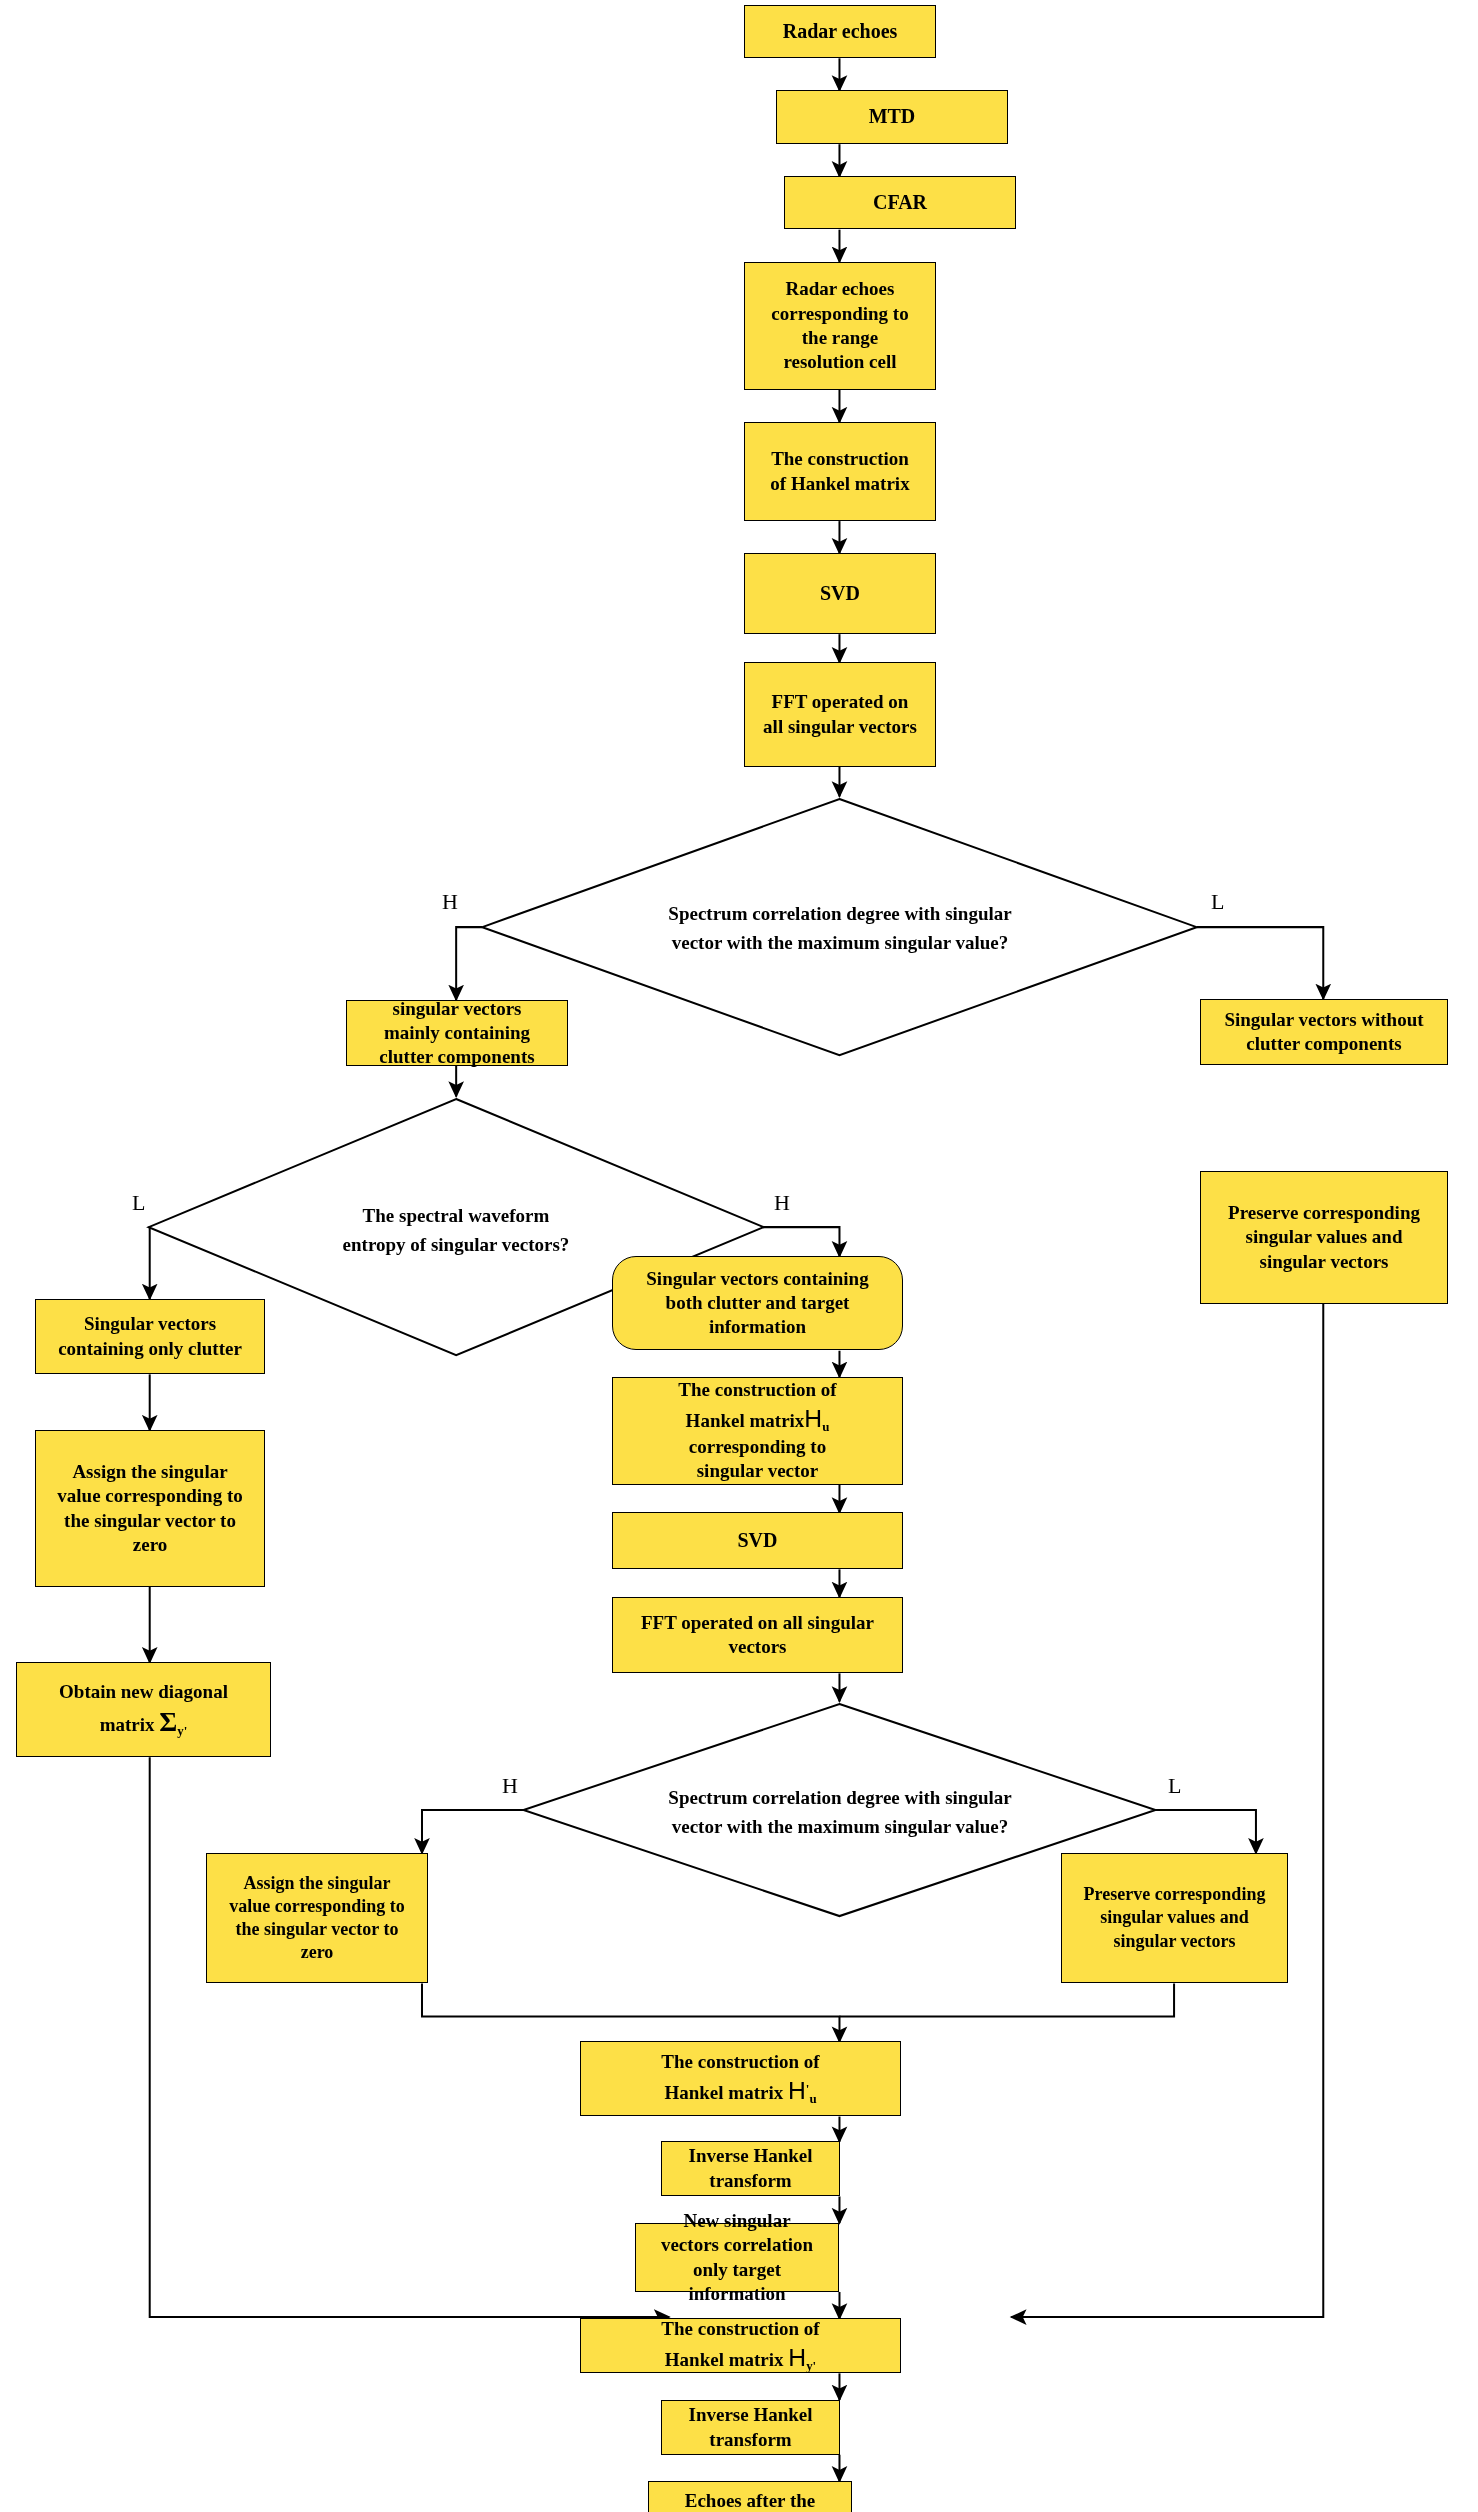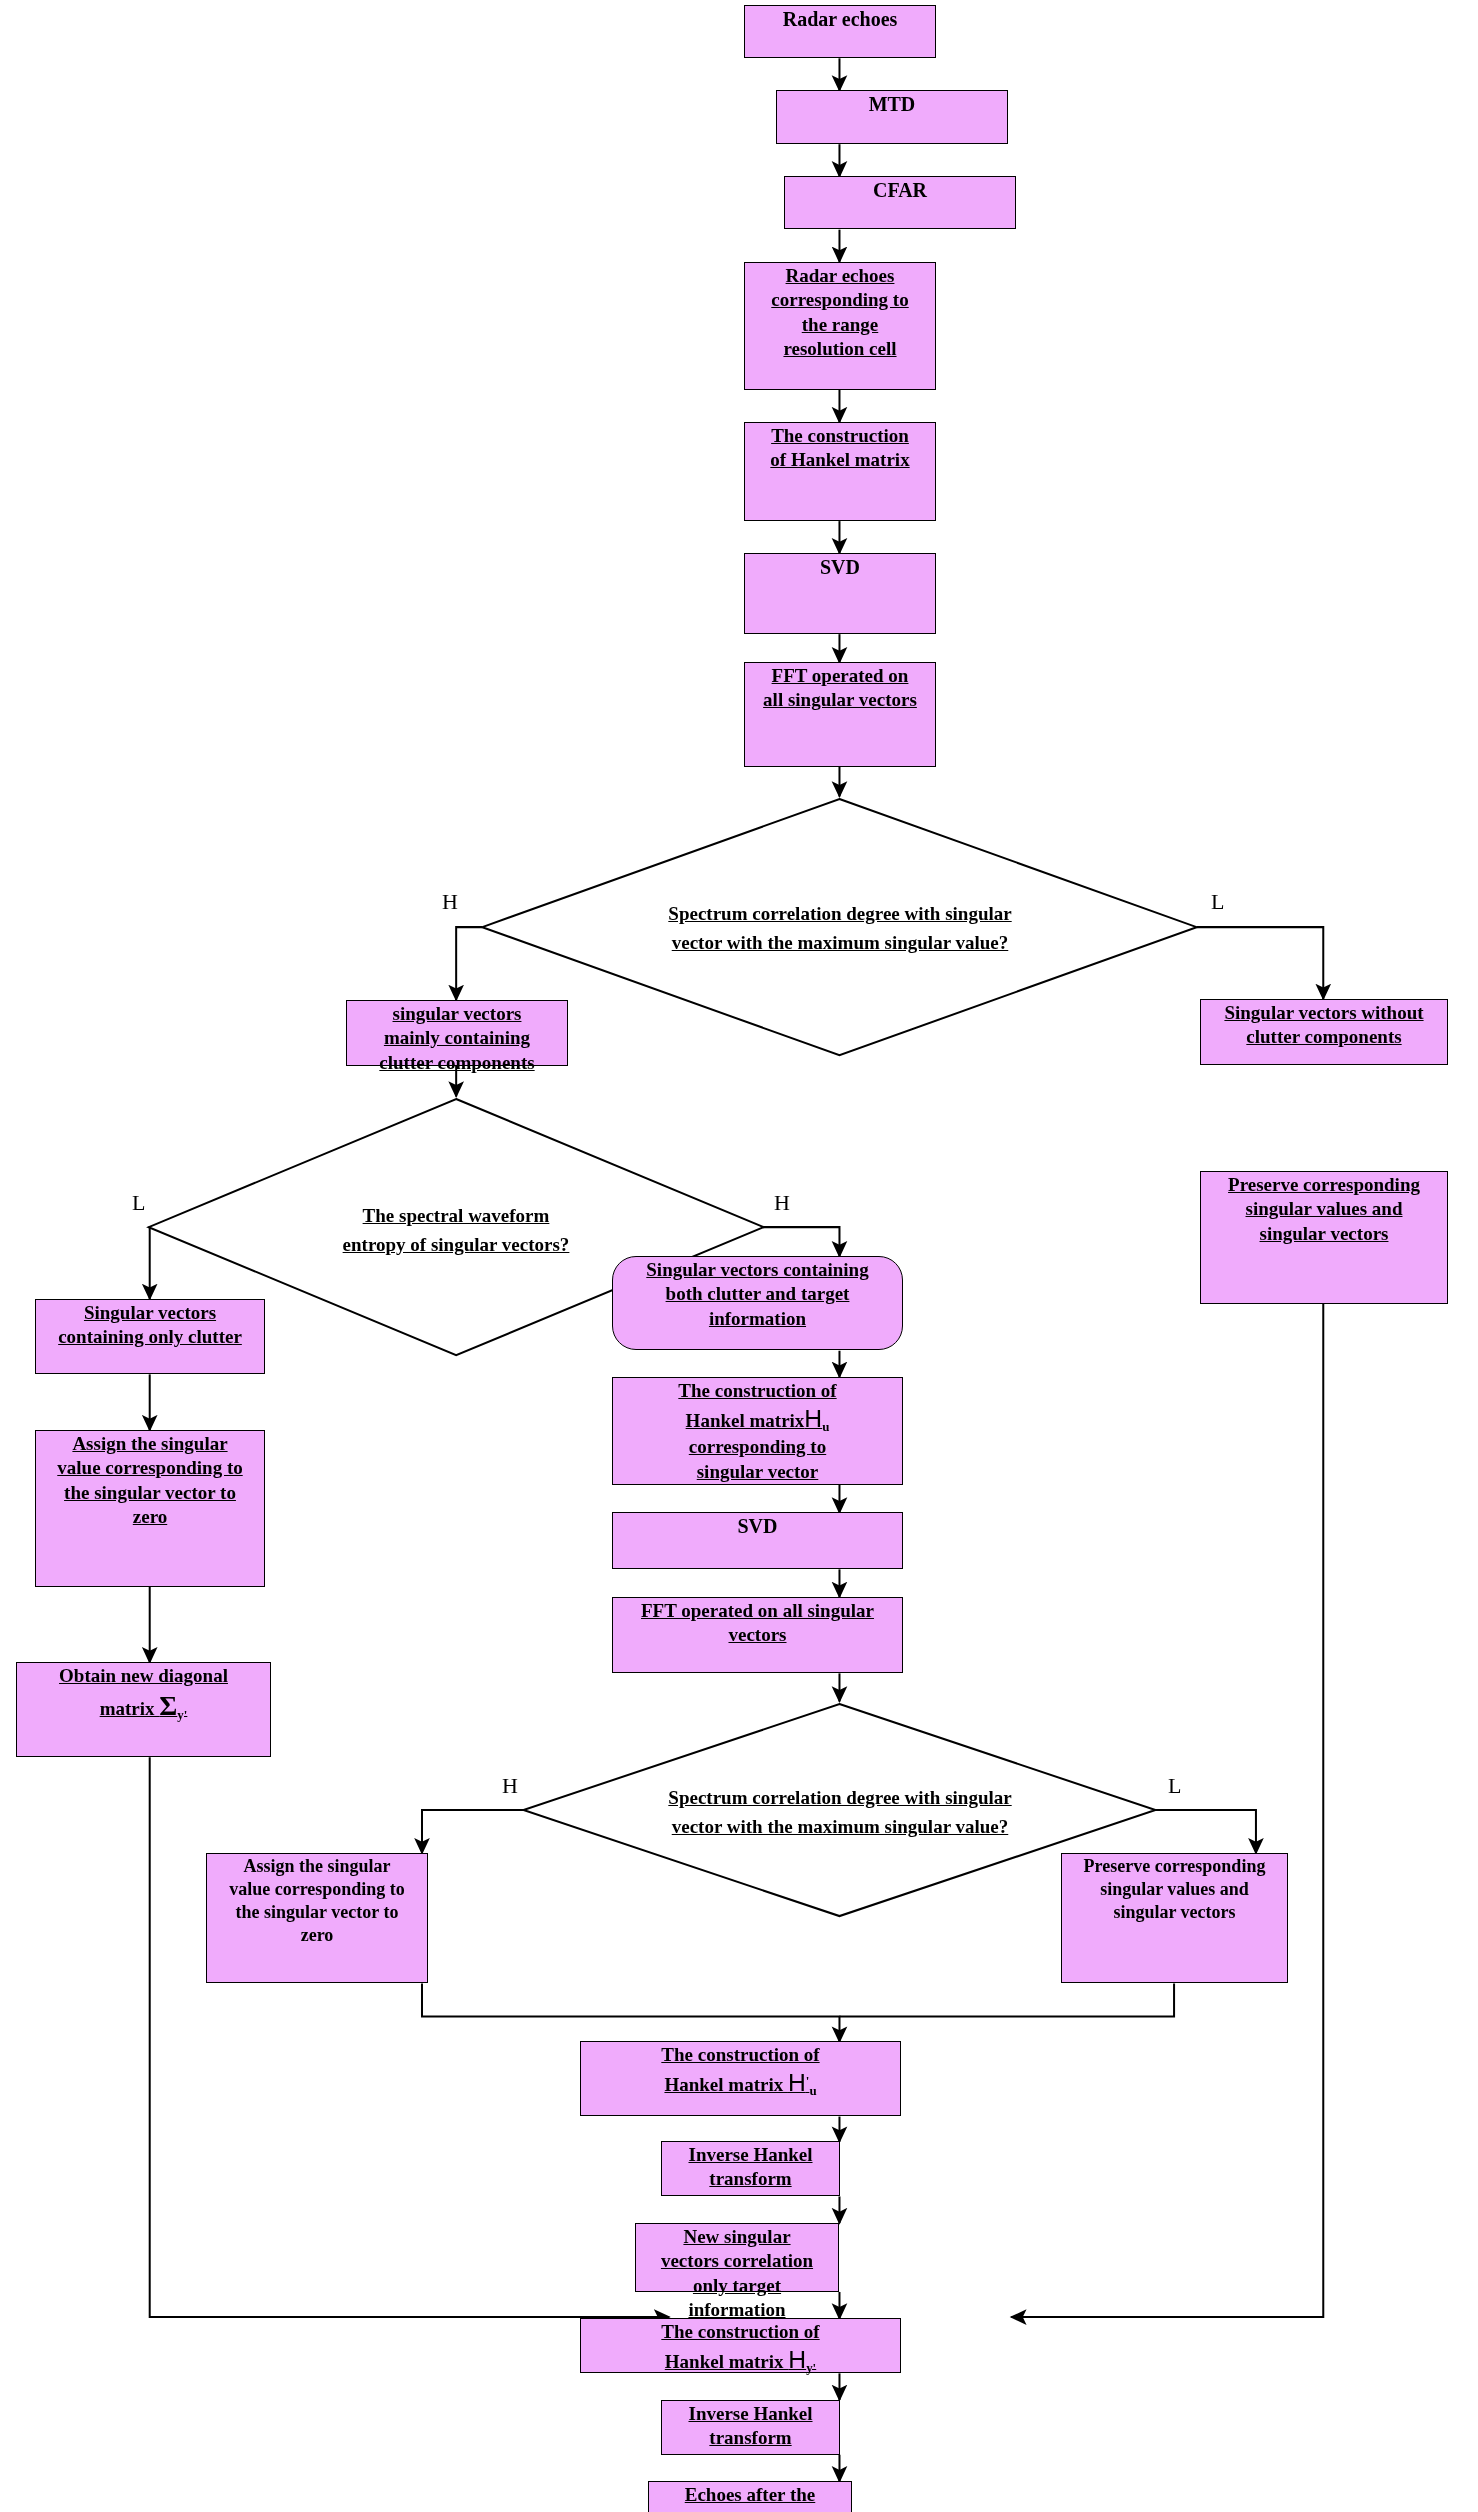--- a/index.html
+++ b/index.html
@@ -21,35 +21,36 @@
     position: absolute;
     left: 0;
     top: 0;
     width: 1478px;
     height: 2704px;
   }
   .node-box {
     position: absolute;
     box-sizing: border-box;
     border: 1.5px solid #000000;
-    background: #f0abfc;
+    background: #fde047;
     display: flex;
+    align-items: center;
     justify-content: center;
     text-align: center;
     font-weight: bold;
     color: #000000;
     line-height: 1.28;
     padding: 1px 18px;
   }
   .node-box .txt {
     display: block;
     width: 100%;
   }
   .fs-40 { font-size: 20px; }
-  .fs-38 { font-size: 19px; text-decoration: underline; }
+  .fs-38 { font-size: 19px; }
   .fs-36 { font-size: 18px; }
   .diamond-text {
     position: absolute;
     font-weight: bold;
     color: #000000;
     text-align: center;
     line-height: 1.55;
     white-space: nowrap;
   }
   .branch-tag {

